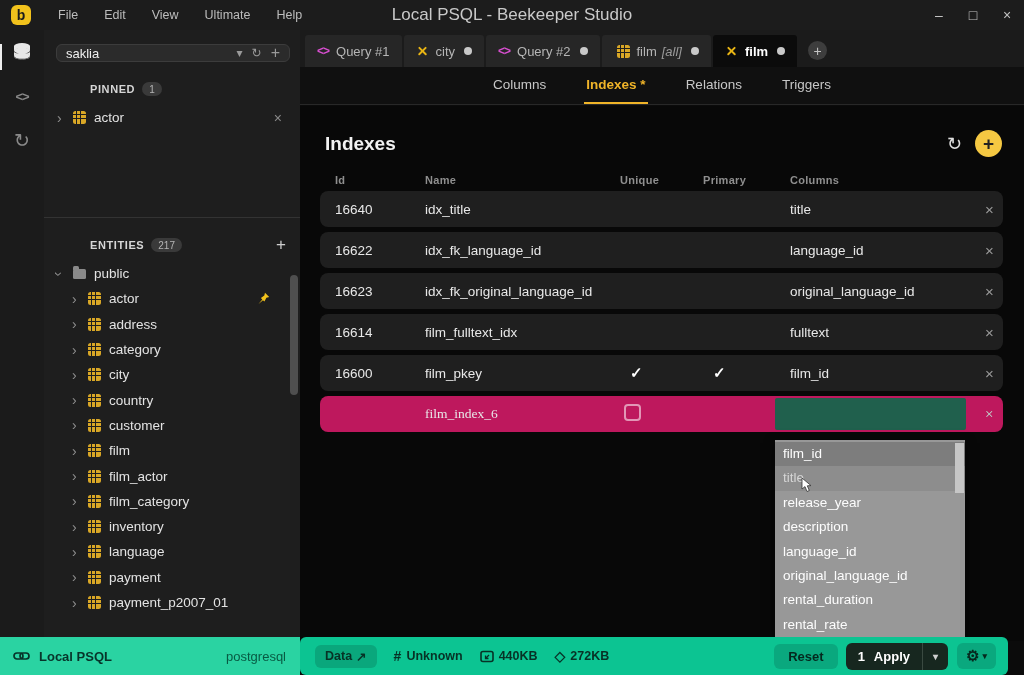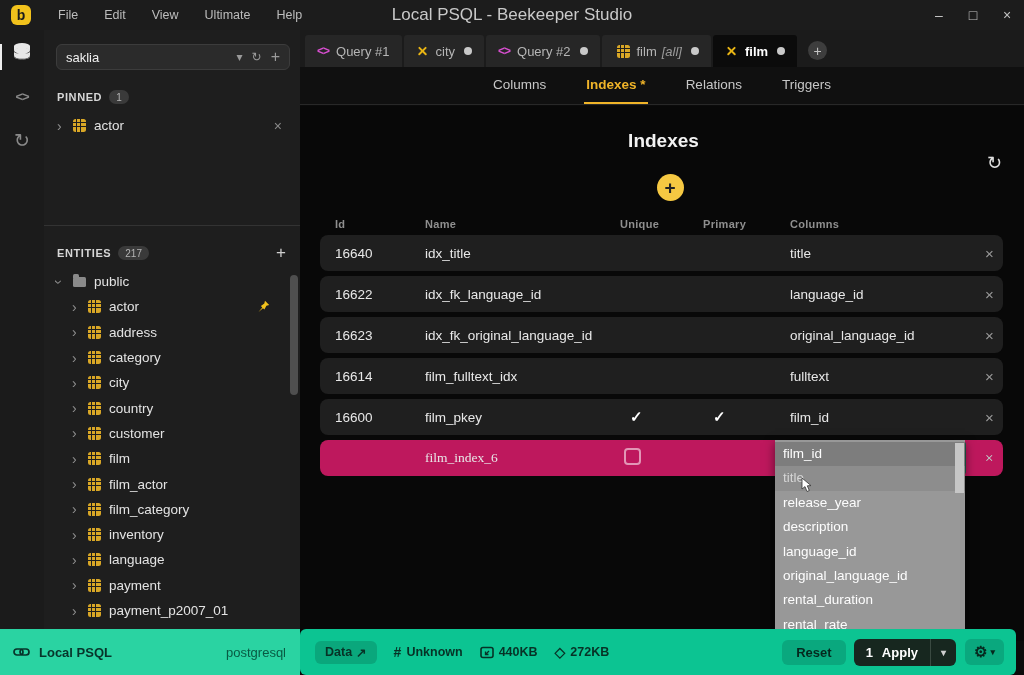--- a/index.html
+++ b/index.html
@@ -17,30 +17,30 @@
 
   
   .rail { position:absolute; top:30px; left:0; width:44px; bottom:34px; background:#1b1b1b; }
   .rail-item { height:44px; display:flex; align-items:center; justify-content:center; color:#8a8a8a; }
   .rail-active-bar { position:absolute; left:0; top:14px; width:2px; height:26px; background:#eee; }
   .rail .code-g { font-size:13px; font-weight:bold; letter-spacing:-1px; }
   .rail .hist-g { font-size:19px; }
 
   
   .sidebar { position:absolute; top:30px; left:44px; width:256px; bottom:34px; background:#1e1e1e; }
-  .conn-box { margin:14px 10px 0 12px; height:26px; background:#2b2b2b; border:1px solid #3c3c3c; border-radius:6px; display:flex; align-items:center; padding:0 9px; font-size:13px; }
+  .conn-box { margin:14px 10px 0 12px; height:18px; background:#2b2b2b; border:1px solid #3c3c3c; border-radius:6px; display:flex; align-items:center; padding:0 9px; font-size:13px; }
   .conn-val { flex:1; color:#f0f0f0; }
   .conn-box .mini { color:#9a9a9a; margin-left:9px; font-size:12px; }
   .conn-box .mini.plus { font-size:16px; }
   .filter-box { margin:6px 10px 0 12px; height:25px; background:#262626; border:1px solid #3a3a3a; border-radius:6px; display:flex; align-items:center; padding:0 8px; }
   .filter-box input { flex:1; background:transparent; border:none; outline:none; color:#ddd; font-size:12.5px; font-family:inherit; }
   .filter-box input::placeholder { color:#8a8a8a; }
 
   .sec-head { display:flex; align-items:center; margin:20px 14px 0 13px; }
-  .sec-label { font-size:11px; font-weight:bold; letter-spacing:.6px; color:#d6d6d6; }
+  .sec-label { font-size:11px; font-weight:bold; letter-spacing:.6px; color:#d6d6d6;margin-left:33px; }
   .badge { margin-left:7px; background:#3a3a3a; color:#b5b5b5; border-radius:9px; font-size:10px; padding:1.5px 7px; }
   .sec-plus { margin-left:auto; color:#cfcfcf; font-size:17px; line-height:12px; }
 
   .pinned-list { min-height:96px; }
   .tree-item { display:flex; align-items:center; height:25.3px; padding-left:13px; font-size:13.5px; color:#e3e3e3; }
   .tree-item .chev { color:#8f8f8f; font-size:14px; width:13px; flex:none; }
   .chev-down { display:inline-block; transform:rotate(90deg); }
   .tico { width:13px; height:13px; border-radius:2.5px; flex:none; margin:0 8px 0 3px;
           background-color:#d9a726;
           background-image:
@@ -69,21 +69,21 @@
   .tools-ico:after { transform:rotate(-45deg); }
   .tab .dot { width:8px; height:8px; border-radius:50%; background:#c9c9c9; margin-left:9px; }
   .tab .suffix { font-style:italic; color:#9a9a9a; margin-left:5px; }
   .tab-plus { width:19px; height:19px; border-radius:50%; background:#3d3d3d; color:#c5c5c5; font-size:14px; display:flex; align-items:center; justify-content:center; margin:0 0 7px 9px; }
 
   .subtabs { height:38px; background:#101010; border-bottom:1px solid #282828; display:flex; justify-content:center; gap:36px; }
   .subtab { font-size:13.5px; color:#c7c7c7; display:flex; align-items:center; border-bottom:2px solid transparent; padding:0 2px; }
   .subtab.active { color:#f0b429; font-weight:bold; border-bottom-color:#f0b429; }
 
   .content { position:absolute; top:76px; left:0; right:0; bottom:0; background:#080808; }
-  .panel-head { display:flex; align-items:center; margin:24px 22px 0 25px;flex-direction:column; }
+  .panel-head { display:flex; align-items:center; margin:24px 22px 0 25px; }
   .panel-title { font-size:19px; font-weight:bold; color:#f2f2f2; }
   .panel-head .refresh { margin-left:auto; color:#e0e0e0; font-size:18px; }
   .add-circle { width:27px; height:27px; border-radius:50%; background:#f5c842; color:#222; font-size:19px; display:flex; align-items:center; justify-content:center; margin-left:13px; font-weight:bold; }
 
   .grid6 { display:grid; grid-template-columns:90px 195px 83px 87px 195px 1fr; align-items:center; }
   .thead { margin:17px 21px 0 20px; padding-left:15px; font-size:11px; font-weight:bold; color:#8f8f8f; letter-spacing:.3px; }
   .tbody { margin:0 21px 0 20px; }
   .row { height:36px; background:#1f1f1f; border-radius:8px; margin-top:5px; padding-left:15px; font-size:13.5px; color:#e8e8e8; position:relative; }
   .cell-check { padding-left:10px; font-size:15px; font-weight:bold; color:#fff; }
   .cell-x { text-align:right; padding-right:18px; color:#9a9a9a; font-size:15px; }
@@ -94,21 +94,21 @@
 
   
   .dropdown { position:absolute; left:475px; top:410px; width:190px; background:#989898; z-index:6; padding:2px 0 3px 0; box-shadow:0 3px 10px rgba(0,0,0,.5); }
   .opt { height:24.4px; line-height:24.4px; padding-left:8px; font-size:13.5px; color:#fdfdfd; position:relative; }
   .opt.selected { background:#7d7d7d; }
   .opt.hovered { background:#8d8d8d; color:#d5d5d5; }
   .dd-scroll { position:absolute; right:1px; top:3px; width:9px; height:50px; background:#c6c6c6; }
   .cursor { position:absolute; left:26px; top:12px; }
 
   
-  .statusbar { position:absolute; bottom:0; left:0; right:8px; height:46px; display:flex; z-index:7;margin-top:43px; }
+  .statusbar { position:absolute; bottom:0; left:0; right:16px; height:38px; display:flex; z-index:7;margin-top:43px; }
   .sb-left { width:300px; background:#2ad3a2; display:flex; align-items:center; color:#07342a; }
   .sb-left .conn-name { font-weight:bold; font-size:13px; margin-left:9px; }
   .sb-left .dialect { margin-left:auto; margin-right:14px; font-size:13px; color:#085a43; }
   .link-ico { margin-left:13px; display:flex; }
   .sb-right { flex:1; background:#0cc492; display:flex; align-items:center; color:#073226; font-size:12.5px; font-weight:bold;border-radius:6px; }
   .data-pill { margin-left:15px; background:#0aa77c; border-radius:6px; padding:4px 10px; display:flex; align-items:center; gap:4px; }
   .sb-item { display:flex; align-items:center; gap:5px; margin-left:17px; }
   .sb-item .g { font-size:14px; }
   .reset-btn { margin-left:auto; background:#0aa87e; border-radius:6px; padding:5px 14px; font-size:13px; font-weight:bold; color:#05281e; }
   .apply-group { display:flex; align-items:center; background:#17271f; border-radius:6px; margin-left:8px; color:#fff; overflow:hidden; }

